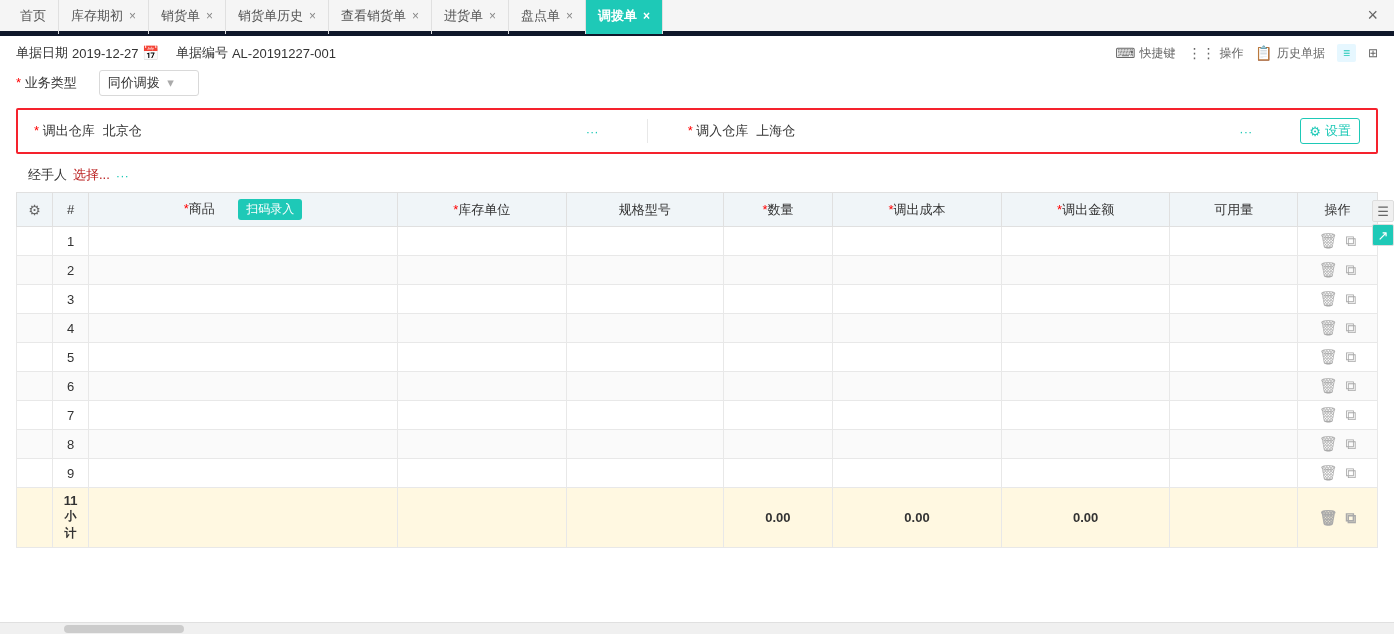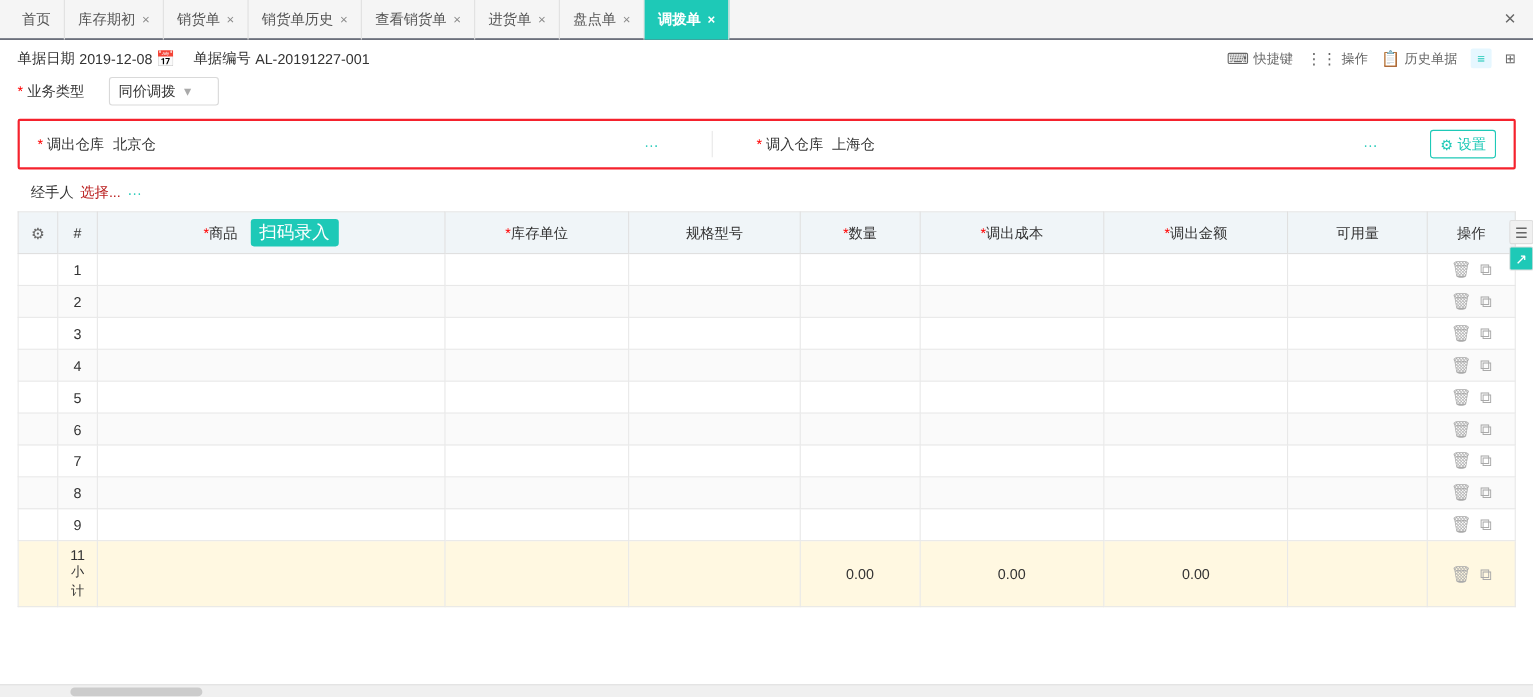--- a/index.html
+++ b/index.html
@@ -1,20 +1,20 @@
 <!DOCTYPE html>
 <html><head>
   <meta charset="utf-8">
   <style>
     * { box-sizing: border-box; margin: 0; padding: 0; }
     body { font-family: 'Microsoft YaHei', Arial, sans-serif; font-size: 13px; color: #333; background: #fff; overflow: hidden; }
 
     
     .tab-bar {
-      display: flex; align-items: center; border-bottom: 1px solid #0f172a;
+      display: flex; align-items: center; border-bottom: 5px solid #0f172a;
       background: #f5f5f5; height: 36px; padding: 0 8px;
     }
     .tab-item {
       display: flex; align-items: center; padding: 0 12px; height: 36px;
       cursor: pointer; font-size: 13px; color: #555; white-space: nowrap;
       border-right: 1px solid #e0e0e0;
     }
     .tab-item.active {
       background: #1ec9b7; color: #fff; font-weight: bold;
     }
@@ -94,24 +94,24 @@
       width: 100%; border-collapse: collapse; font-size: 13px;
     }
     .data-table th {
       background: #f0f5f8; border: 1px solid #e0e0e0; padding: 6px 8px;
       text-align: center; white-space: nowrap; color: #333; font-weight: normal;
     }
     .data-table td {
       border: 1px solid #e8e8e8; padding: 5px 8px; text-align: center; color: #333;
     }
     .data-table tr:nth-child(even) td { background: #fafafa; }
-    .data-table tr.subtotal td { background: #fff8e1; font-weight: normal; }
+    .data-table tr.subtotal td { background: #fff8e1; font-weight: bold; }
     .scan-btn {
       background: #1ec9b7; color: #fff; border: none; border-radius: 3px;
-      padding: 2px 8px; font-size: 16px; cursor: pointer; margin-left: 8px;
+      padding: 2px 8px; font-size: 12px; cursor: pointer; margin-left: 20px;
     }
     .gear-icon { color: #666; font-size: 14px; cursor: pointer; }
     .action-icon { color: #aaa; cursor: pointer; font-size: 15px; margin: 0 2px; }
     .th-gear { width: 36px; }
     .th-num { width: 36px; }
     .th-ops { width: 80px; }
 
     
     .scroll-bar-h {
       height: 12px; background: #f0f0f0; border-top: 1px solid #e0e0e0;
@@ -182,21 +182,21 @@
   </div>
   <div class="tab-bar-close">×</div>
 </div>
 
 <div class="main-content">
 
   <div class="top-form">
     <div class="top-form-left">
       <div class="date-field">
         <span class="form-label">单据日期</span>
-        <span class="form-value">2019-12-08</span>
+        <span class="form-value">2019-12-27</span>
         <span class="doc-date-icon">📅</span>
       </div>
       <div class="num-field">
         <span class="form-label">单据编号</span>
         <span class="form-value">AL-20191227-001</span>
       </div>
     </div>
     <div class="toolbar-right">
       <div class="toolbar-btn">
         <span class="icon-char">⌨</span>

